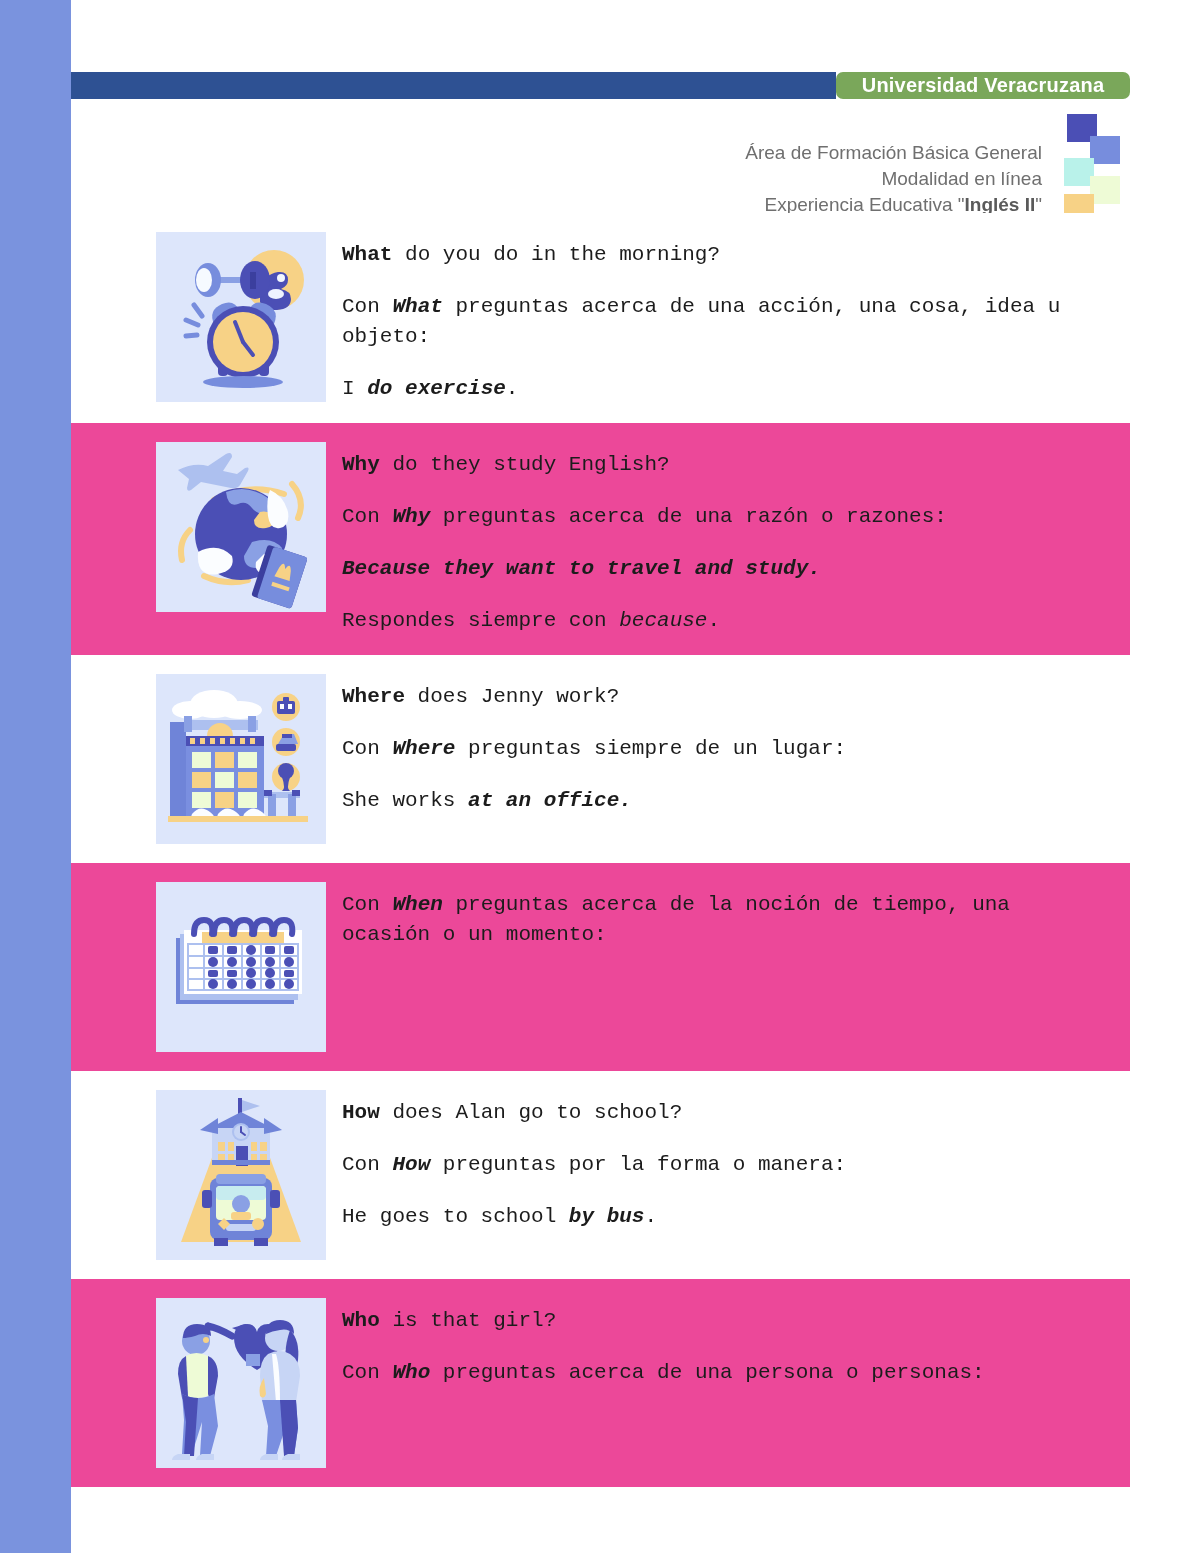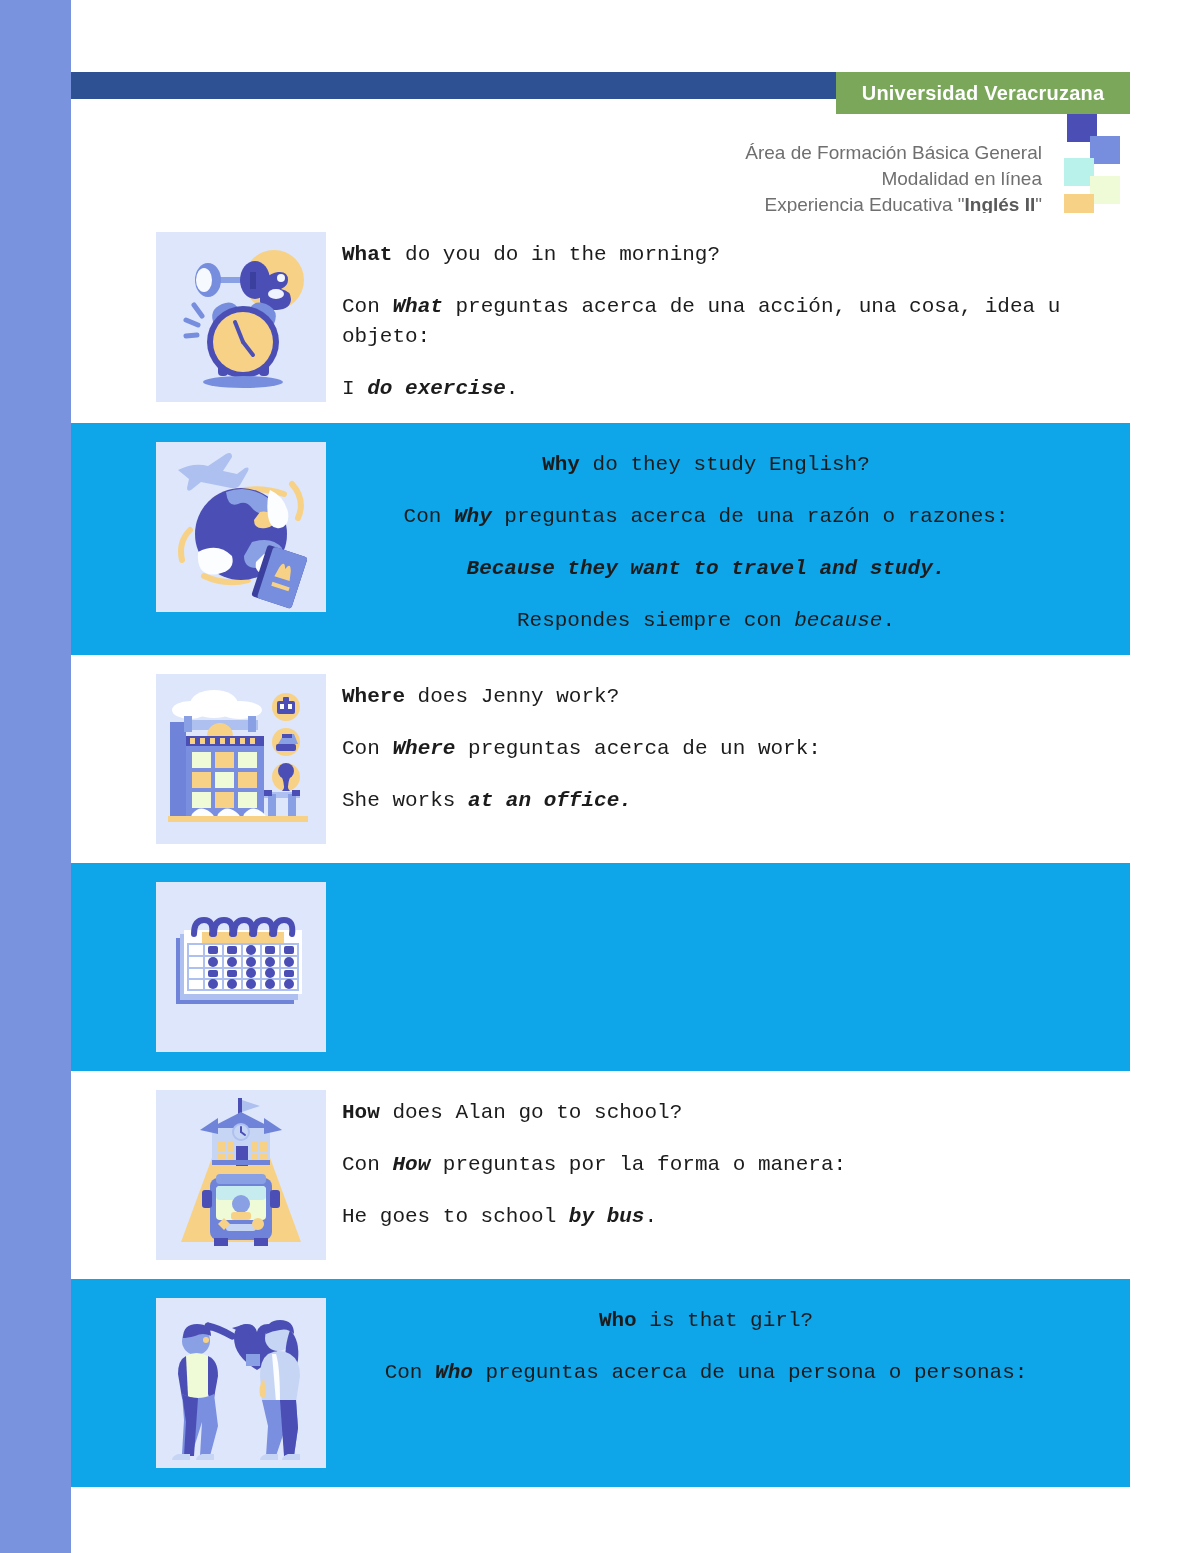--- a/index.html
+++ b/index.html
@@ -44,25 +44,26 @@
     top: 0;
     width: 765px;
     height: 27px;
     background: #2e5193;
   }
   .header-band .green-part {
     position: absolute;
     left: 765px;
     top: 0;
     width: 294px;
-    height: 42px;
+    height: 27px;
     background: #7aa75a;
     display: flex;
     align-items: center;
     justify-content: center;
+    border-radius: 7px;
   }
   .uv-title {
     color: #ffffff;
     font-size: 20px;
     font-weight: bold;
     letter-spacing: 0.2px;
     white-space: nowrap;
     font-family: "Liberation Sans", sans-serif;
   }
 
@@ -116,22 +117,21 @@
     top: 213px;
     width: 1059px;
   }
   .row {
     display: flex;
     align-items: flex-start;
     padding: 19px 0 19px 0;
     background: #ffffff;
   }
   .row.shaded {
-    background: #0ea5e9;
-    text-align: center;
+    background: #ec4899;
   }
   .row-illus {
     flex: none;
     width: 170px;
     margin-left: 85px;
     margin-right: 16px;
   }
   .illus-box {
     width: 170px;
     height: 170px;
@@ -321,21 +321,21 @@
             <path d="M122 70 l6 -10 h10 l4 10 z" fill="#8aa0e4"></path>
             <rect x="126" y="60" width="10" height="4" fill="#4b4fb5"></rect>
             <circle cx="130" cy="103" r="14" fill="#f7d286"></circle>
             <circle cx="130" cy="97" r="8" fill="#4b4fb5"></circle>
             <path d="M126 103 q4 12 0 14 h8 q-4 -2 0 -14 z" fill="#4b4fb5"></path>
           </svg>
         </div>
       </div>
       <div class="row-text">
         <p class="para"><b>Where</b><span> does Jenny work?</span></p>
-        <p class="para"><span>Con </span><span class="bi">Where</span><span> preguntas acerca de un work:</span></p>
+        <p class="para"><span>Con </span><span class="bi">Where</span><span> preguntas siempre de un lugar:</span></p>
         <p class="para"><span>She works </span><span class="bi">at an office.</span></p>
       </div>
     </div>
 
     <div class="row shaded">
       <div class="row-illus">
         <div class="illus-box">
           <svg viewBox="0 0 170 170" width="170" height="170">
             <rect x="20" y="56" width="118" height="66" fill="#6f84d8"></rect>
             <rect x="24" y="52" width="118" height="66" fill="#adc0ef"></rect>
@@ -378,20 +378,21 @@
               <circle cx="57" cy="102" r="5"></circle>
                 <circle cx="76" cy="102" r="5"></circle>
               <circle cx="95" cy="102" r="5"></circle>
                 <circle cx="114" cy="102" r="5"></circle>
               <circle cx="133" cy="102" r="5"></circle>
             </g>
           </svg>
         </div>
       </div>
       <div class="row-text">
+        <p class="para"><span>Con </span><span class="bi">When</span><span> preguntas acerca de la noción de tiempo, una ocasión o un momento:</span></p>
       </div>
     </div>
 
     <div class="row">
       <div class="row-illus">
         <div class="illus-box">
           <svg viewBox="0 0 170 170" width="170" height="170">
             <path d="M57 65 L113 65 L145 152 L25 152 Z" fill="#f7d286"></path>
             <rect x="82" y="8" width="4" height="22" fill="#4b4fb5"></rect>
             <path d="M86 10 l18 6 l-18 6 z" fill="#adc0ef"></path>

